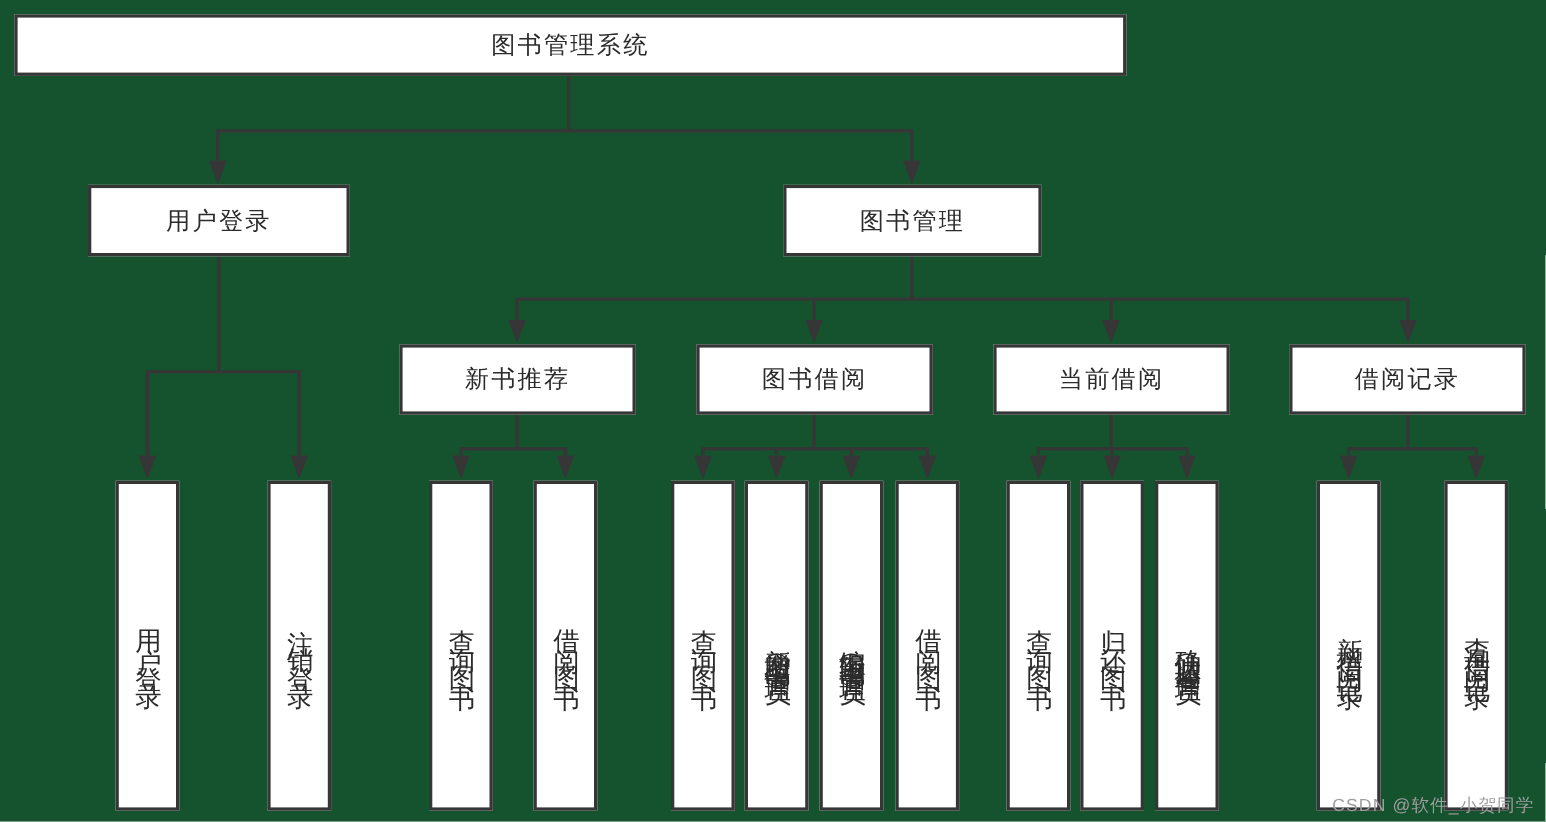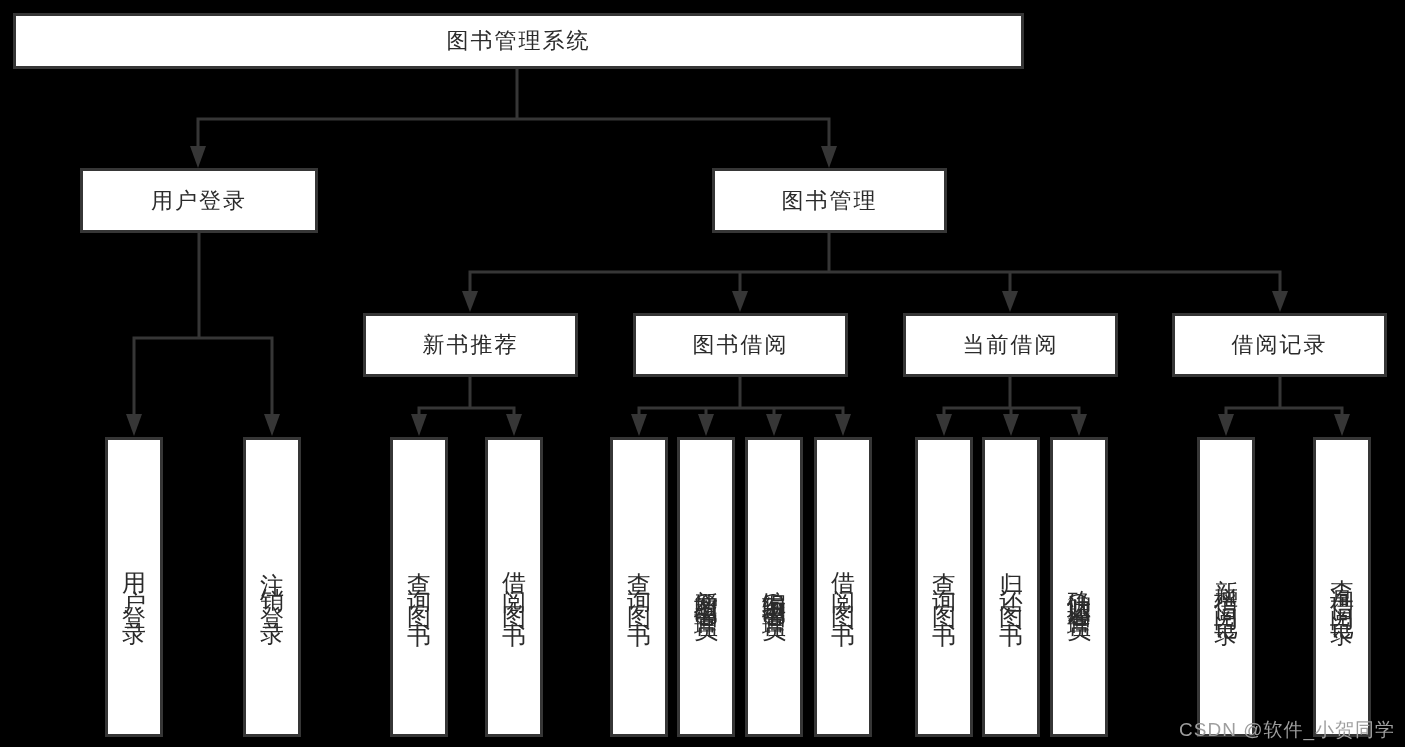--- a/index.html
+++ b/index.html
@@ -1,17 +1,17 @@
 <!DOCTYPE html>
 <html><head>
 <meta charset="utf-8">
 <style>
   html,body{margin:0;padding:0;background:#ffffff;}
   .stage{
-    position:relative;width:1405px;height:747px;background:#000000;overflow:hidden;
+    position:relative;width:1405px;height:747px;background:#14532d;overflow:hidden;
     font-family:"Liberation Sans","DejaVu Sans",sans-serif;color:#2b2b2b;
   }
   .wires{position:absolute;left:0;top:0;width:1405px;height:747px;}
   .node{
     position:absolute;box-sizing:border-box;border:3px solid #363636;background:#ffffff;
     display:flex;align-items:center;justify-content:center;
     font-size:22px;letter-spacing:2px;z-index:2;
   }
   .vnode{
     position:absolute;box-sizing:border-box;top:437px;width:58px;height:300px;
@@ -20,21 +20,21 @@
   }
   .vtext{
     writing-mode:vertical-rl;text-orientation:mixed;
     font-size:24px;line-height:1;white-space:nowrap;
   }
   .len4{letter-spacing:17px;}
   .len6{letter-spacing:9px;}
   .len9{letter-spacing:4px;padding-top:4px;}
   .watermark{
     position:absolute;right:10px;bottom:4px;z-index:5;
-    font-size:19px;color:#9e9e9e;letter-spacing:1px;margin-left:44px;
+    font-size:16px;color:#9e9e9e;letter-spacing:1px;margin-left:44px;
   }
 </style>
 </head>
 <body>
 
 <div class="stage">
 
   <svg class="wires" width="1405" height="747" viewBox="0 0 1405 747">
     <g stroke="#363636" stroke-width="3" fill="none">
 

